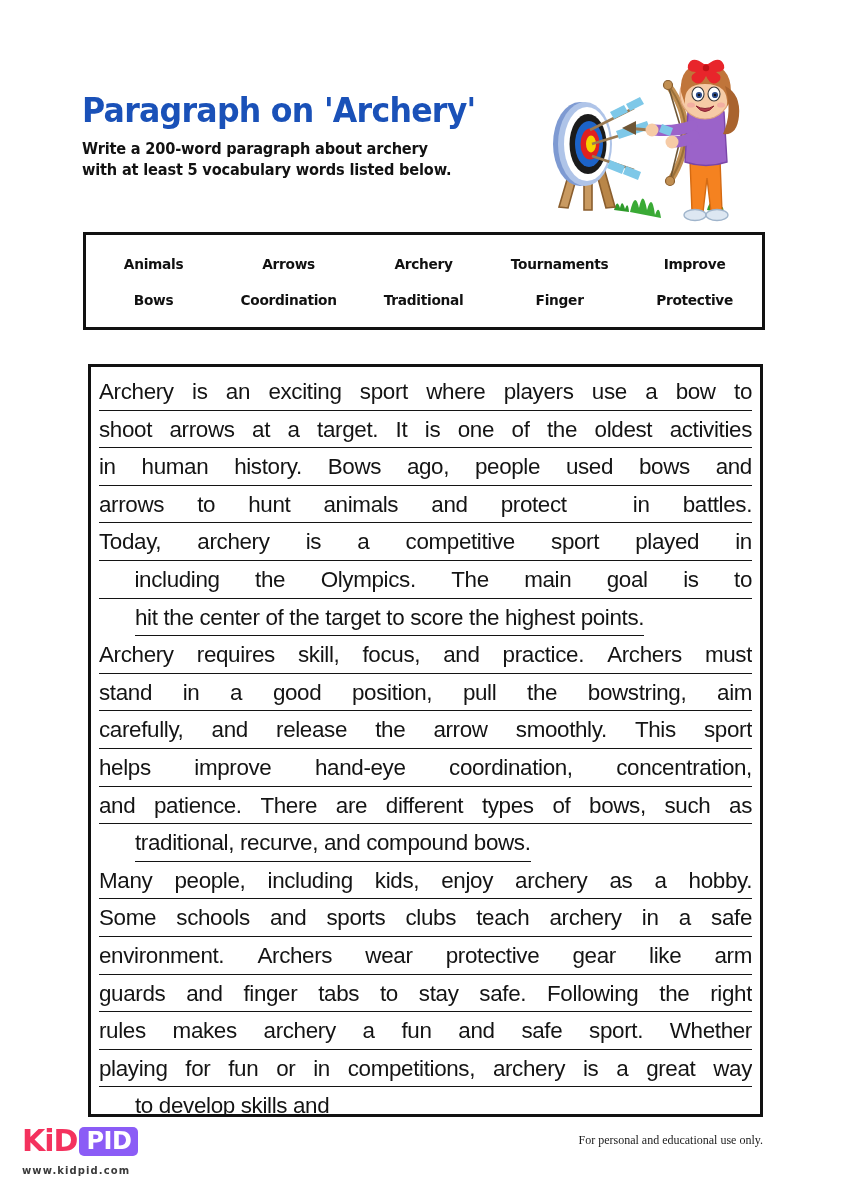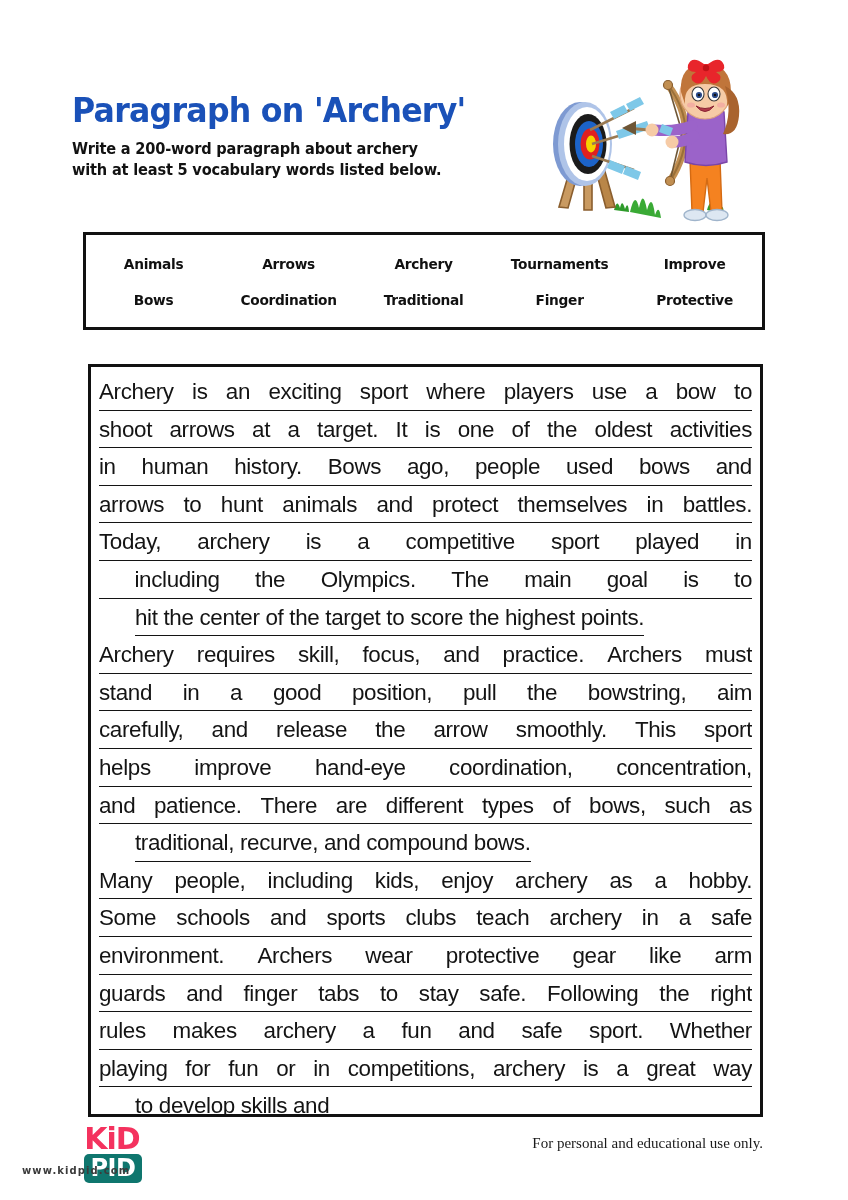--- a/index.html
+++ b/index.html
@@ -17,21 +17,21 @@
 
   .page {
     position: absolute;
     inset: 0;
     background: #ffffff;
   }
 
   
   .header {
     position: absolute;
-    left: 72px;
+    left: 82px;
     top: 92px;
     width: 430px;
   }
   .title {
     font-family: "DejaVu Sans", sans-serif;
     font-size: 34px;
     font-weight: 700;
     letter-spacing: -0.8px;
     color: #1A51B8;
     line-height: 1.08;
@@ -144,36 +144,35 @@
   .footer-logo {
     position: absolute;
     left: 22px;
     top: 1124px;
     width: 180px;
   }
   .logo-mark {
     display: flex;
     align-items: center;
     height: 34px;
-    flex-direction: column;
   }
   .logo-kid {
     font-family: "DejaVu Sans", sans-serif;
     font-size: 30px;
     font-weight: 700;
     color: #F4325E;
     letter-spacing: -1px;
     line-height: 1;
   }
   .logo-pid {
     font-family: "DejaVu Sans", sans-serif;
     font-size: 24px;
     font-weight: 700;
     color: #ffffff;
-    background: #0f766e;
+    background: #8b5cf6;
     border-radius: 5px;
     padding: 2px 7px 3px 7px;
     letter-spacing: -0.5px;
     line-height: 1;
     margin-left: 2px;
   }
   .logo-url {
     font-family: "DejaVu Sans", sans-serif;
     font-size: 10px;
     font-weight: 700;
@@ -181,21 +180,21 @@
     letter-spacing: 1.1px;
     margin-top: 7px;
   }
 
   .footer-note {
     position: absolute;
     right: 85px;
     top: 1131px;
     text-align: right;
     font-family: "Liberation Serif", serif;
-    font-size: 15px;
+    font-size: 12px;
     color: #1b1b1b;
     line-height: 1.62;
   }
   .footer-note a,
   .footer-note .link {
     color: #1b1b1b;
     text-decoration: underline;
   }
 </style>
 </head>
@@ -396,21 +395,20 @@
           <span class="word">to</span>
           <span class="gapfill">&nbsp;</span>
           <span class="word">hunt</span>
           <span class="gapfill">&nbsp;</span>
           <span class="word">animals</span>
           <span class="gapfill">&nbsp;</span>
           <span class="word">and</span>
           <span class="gapfill">&nbsp;</span>
           <span class="word">protect</span>
           <span class="gapfill">&nbsp;</span>
-          <span class="word">themselves</span>
           <span class="gapfill">&nbsp;</span>
           <span class="word">in</span>
           <span class="gapfill">&nbsp;</span>
           <span class="word">battles.</span>
         </div>
         <div class="line justify">
           <span class="word">Today,</span>
           <span class="gapfill">&nbsp;</span>
           <span class="word">archery</span>
           <span class="gapfill">&nbsp;</span>

